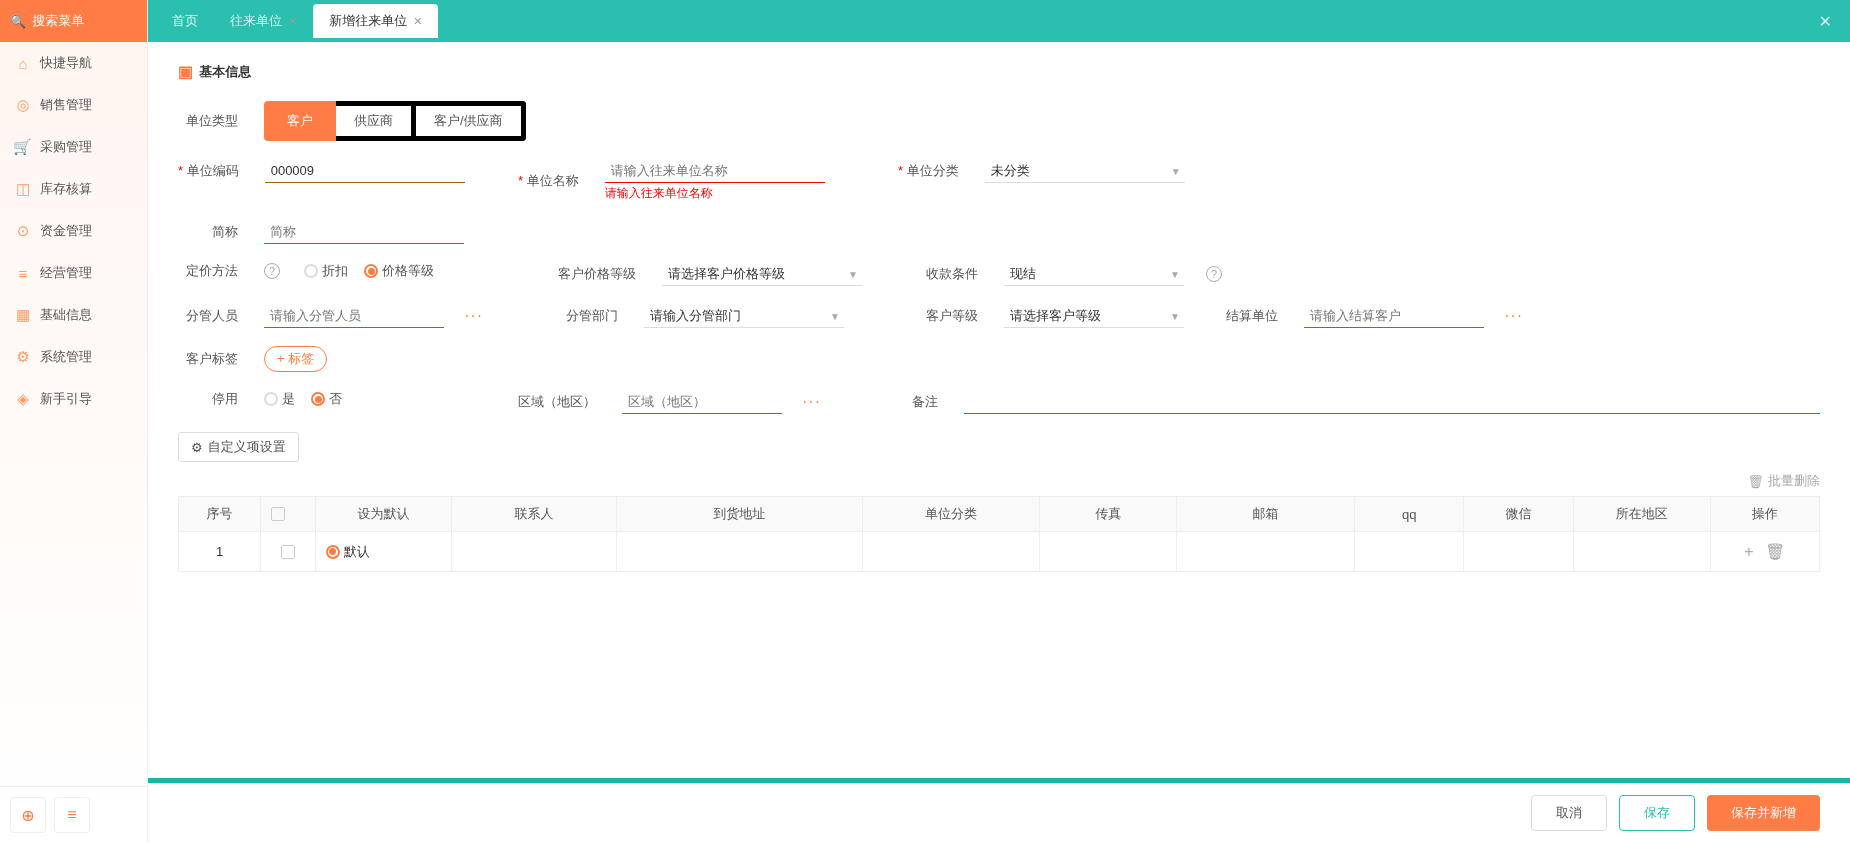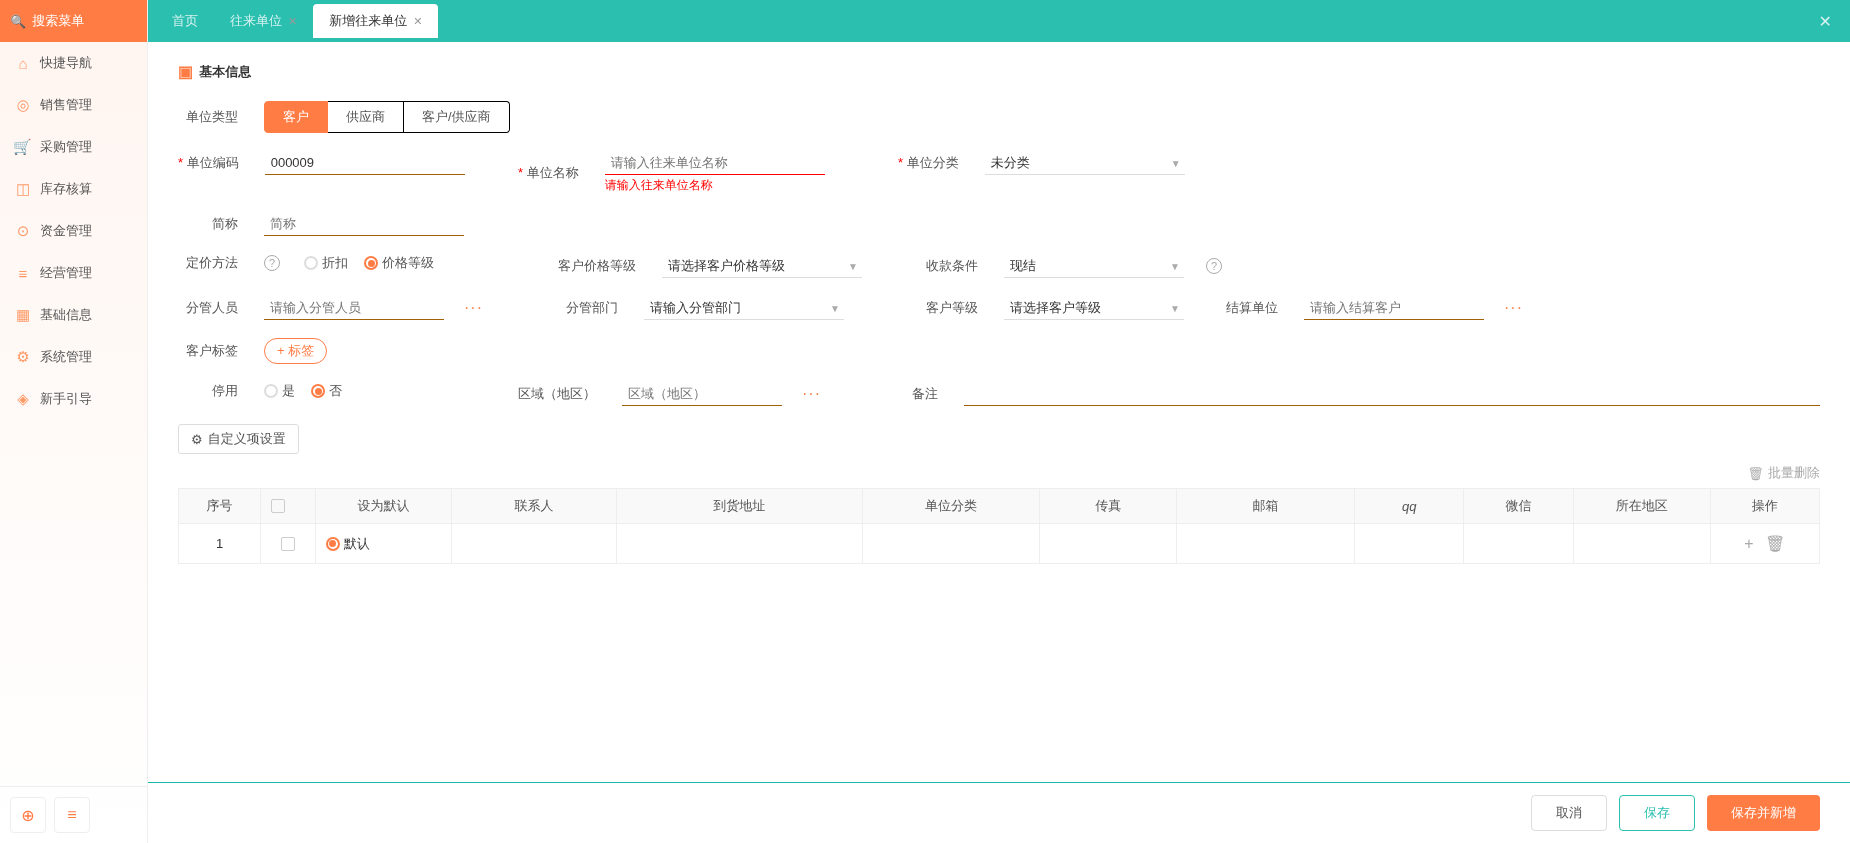--- a/index.html
+++ b/index.html
@@ -133,21 +133,21 @@
     }
     .form-input.error-border { border-bottom-color: red; }
     .error-msg { color: red; font-size: 12px; margin-top: 2px; }
 
     .input-with-error { display: flex; flex-direction: column; flex: 1; justify-content: space-between; }
 
     
     .unit-type-group { display: flex; gap: 0; }
     .unit-btn {
       padding: 6px 18px;
-      border: 1px solid #000000;
+      border: 5px solid #000000;
       background: white;
       cursor: pointer;
       color: #555;
       font-size: 13px;
     }
     .unit-btn:first-child { border-radius: 4px 0 0 4px; }
     .unit-btn:last-child { border-radius: 0 4px 4px 0; }
     .unit-btn.active { background: #ff7d45; color: white; border-color: #ff7d45; }
     .unit-btn:not(:first-child) { border-left: none; }
 
@@ -275,21 +275,21 @@
       border: none;
       cursor: pointer;
       color: #aaa;
       font-size: 16px;
       padding: 2px 4px;
     }
 
     
     .footer {
       background: white;
-      border-top: 1px solid #14b8a6;
+      border-top: 5px solid #14b8a6;
       padding: 12px 30px;
       display: flex;
       justify-content: flex-end;
       gap: 12px;
     }
     .btn-cancel {
       padding: 8px 24px;
       border: 1px solid #ddd;
       background: white;
       border-radius: 4px;
@@ -320,21 +320,21 @@
     .checkbox { width: 14px; height: 14px; border: 1px solid #ccc; border-radius: 2px; cursor: pointer; }
 
     .col-seq { width: 60px; }
     .col-check { width: 40px; }
     .col-default { width: 100px; }
     .col-contact { width: 120px; }
     .col-address { width: 180px; }
     .col-phone { width: 130px; }
     .col-fax { width: 100px; }
     .col-email { width: 130px; }
-    .col-qq { width: 80px; font-style: italic; }
+    .col-qq { width: 80px; }
     .col-wechat { width: 80px; }
     .col-region { width: 100px; }
     .col-action { width: 80px; }
   </style>
 </head>
 <body>
 
 <div class="sidebar">
   <div class="sidebar-top">
     <span>🔍</span>

